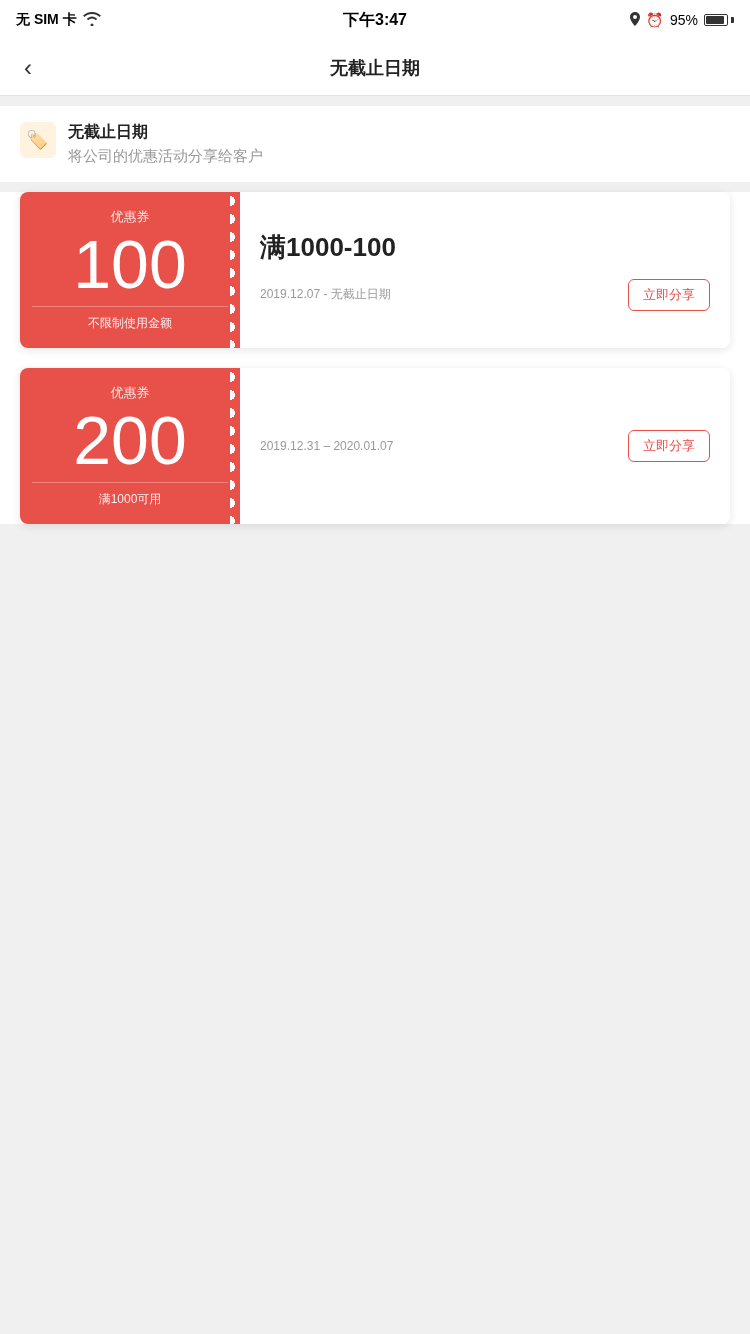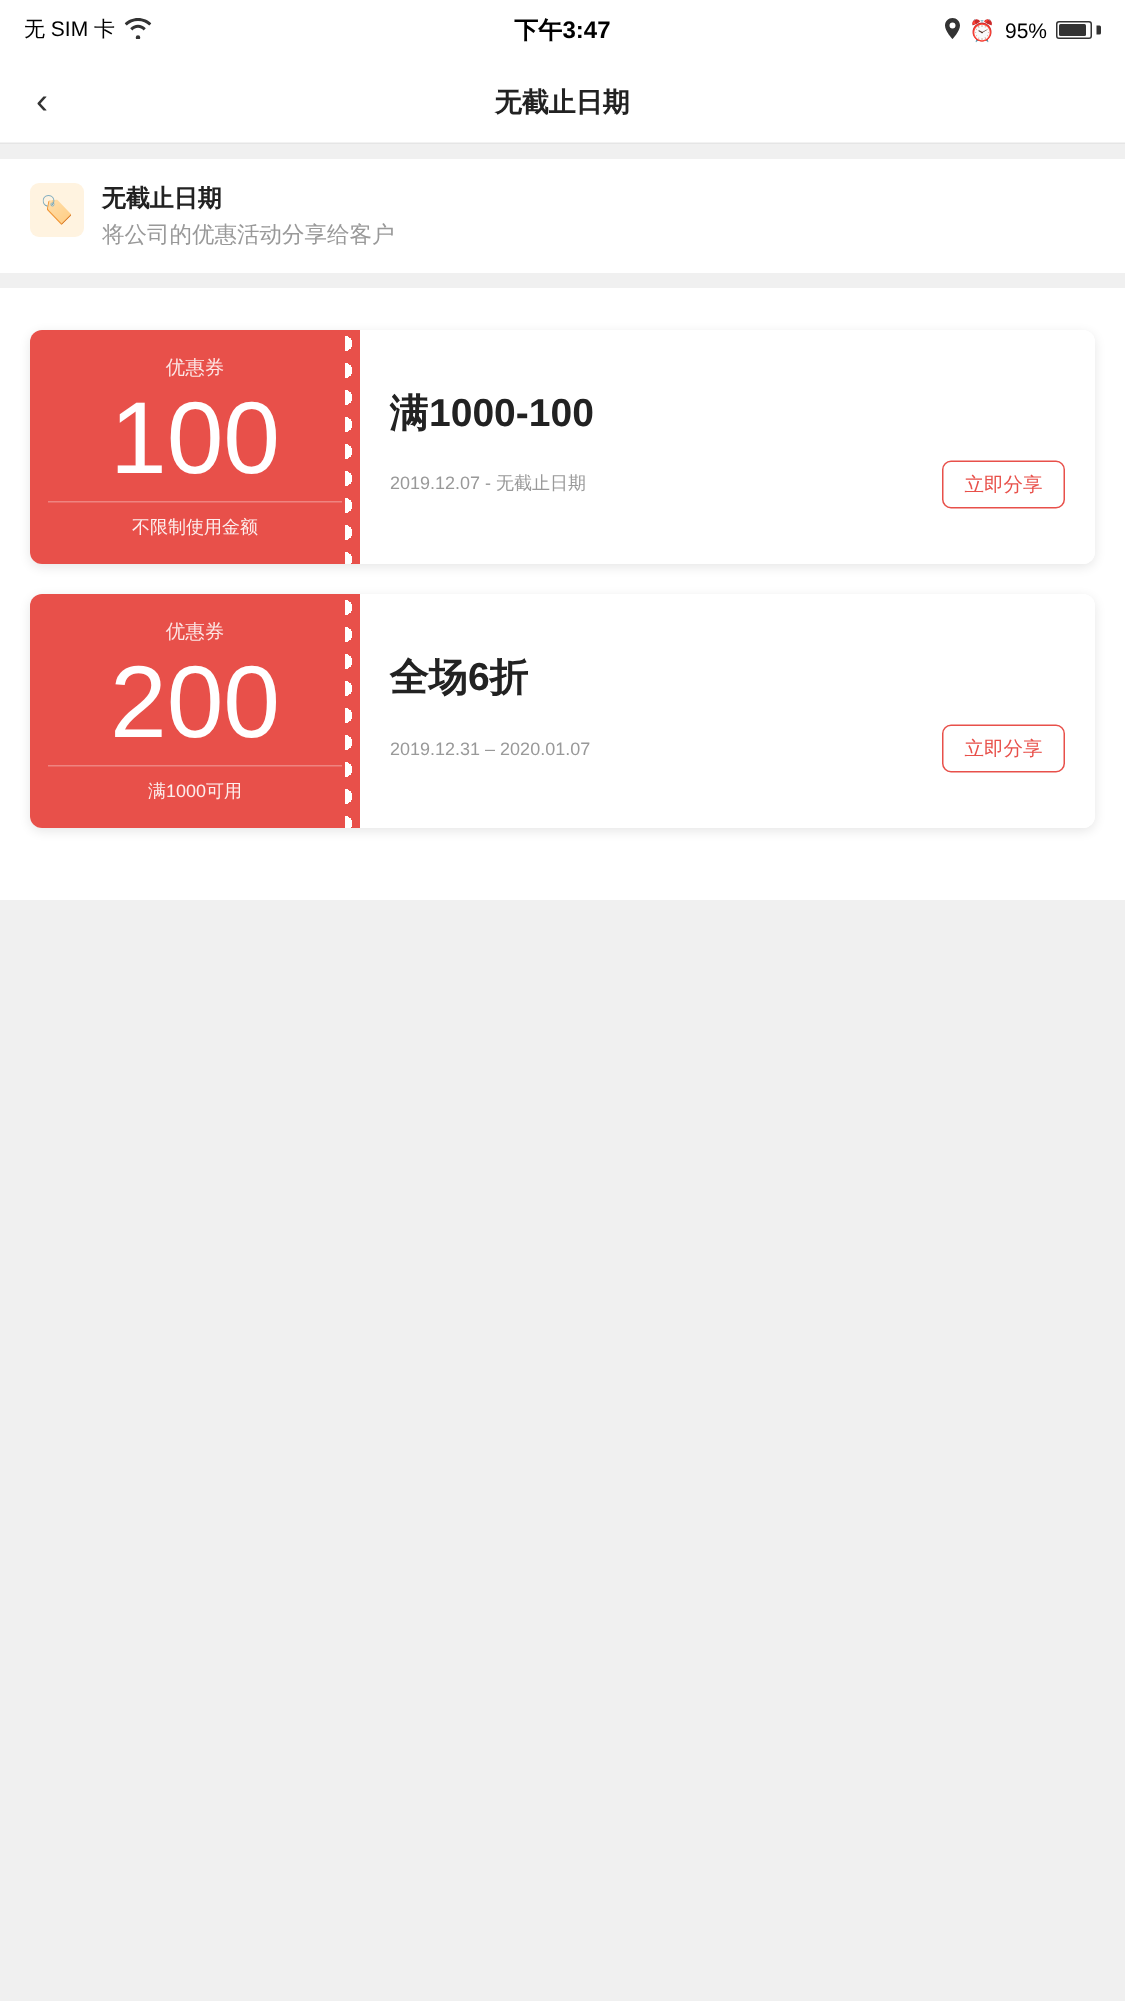--- a/index.html
+++ b/index.html
@@ -21,20 +21,21 @@
       justify-content: space-between;
       padding: 0 16px;
       font-size: 14px;
       font-weight: 500;
     }
     .status-left {
       display: flex;
       align-items: center;
       gap: 6px;
       font-size: 14px;
+      font-weight: bold;
     }
     .status-center {
       font-size: 16px;
       font-weight: 600;
       position: absolute;
       left: 50%;
       transform: translateX(-50%);
     }
     .status-right {
       display: flex;
@@ -123,21 +124,21 @@
     }
     .section-text p {
       font-size: 15px;
       color: #999;
     }
 
     
     .coupon-list {
       background: #fff;
       margin-top: 10px;
-      padding: 28px 20px;
+      padding: 0 20px;
     }
 
     
     .coupon-card {
       display: flex;
       border-radius: 8px;
       overflow: visible;
       box-shadow: 0 2px 8px rgba(0,0,0,0.1);
       margin-bottom: 20px;
       background: #fff;
@@ -306,21 +307,20 @@
   </div>
 
   <div class="coupon-card">
     <div class="coupon-left">
       <span class="coupon-label">优惠券</span>
       <span class="coupon-amount">200</span>
       <div class="coupon-divider"></div>
       <span class="coupon-condition">满1000可用</span>
     </div>
     <div class="coupon-right">
-      <div class="coupon-title">全场6折</div>
       <div class="coupon-meta">
         <span class="coupon-date">2019.12.31 – 2020.01.07</span>
         <button class="share-btn">立即分享</button>
       </div>
     </div>
   </div>
 </div>
 
 <div class="bg-area"></div>
 

